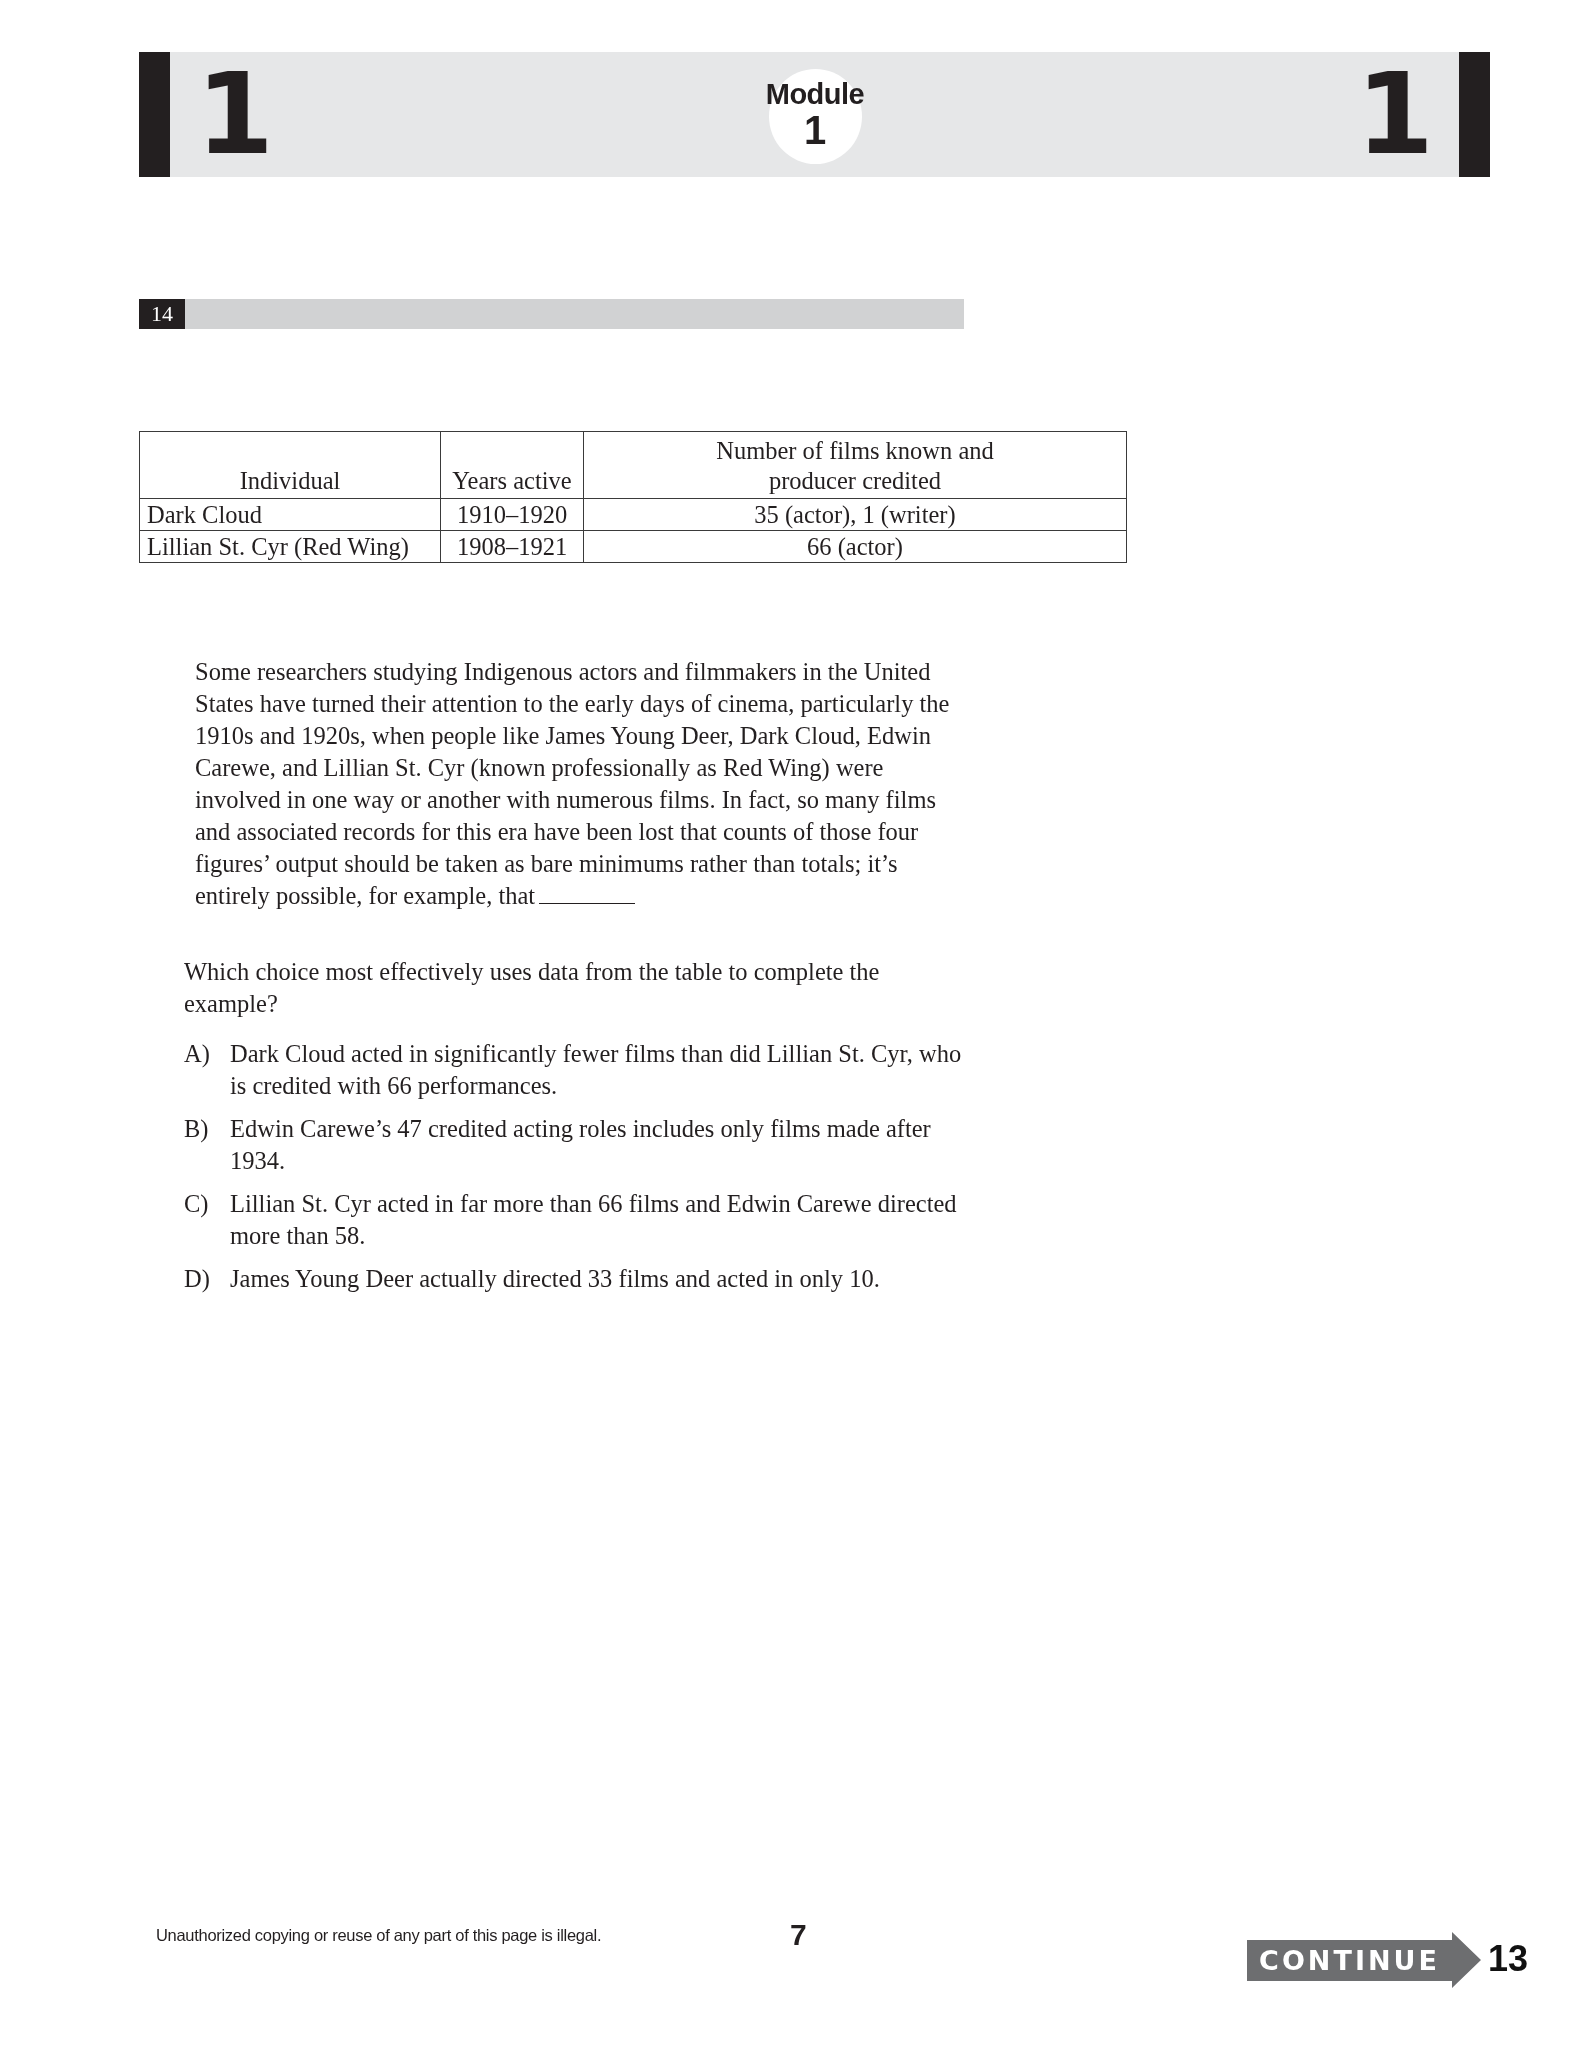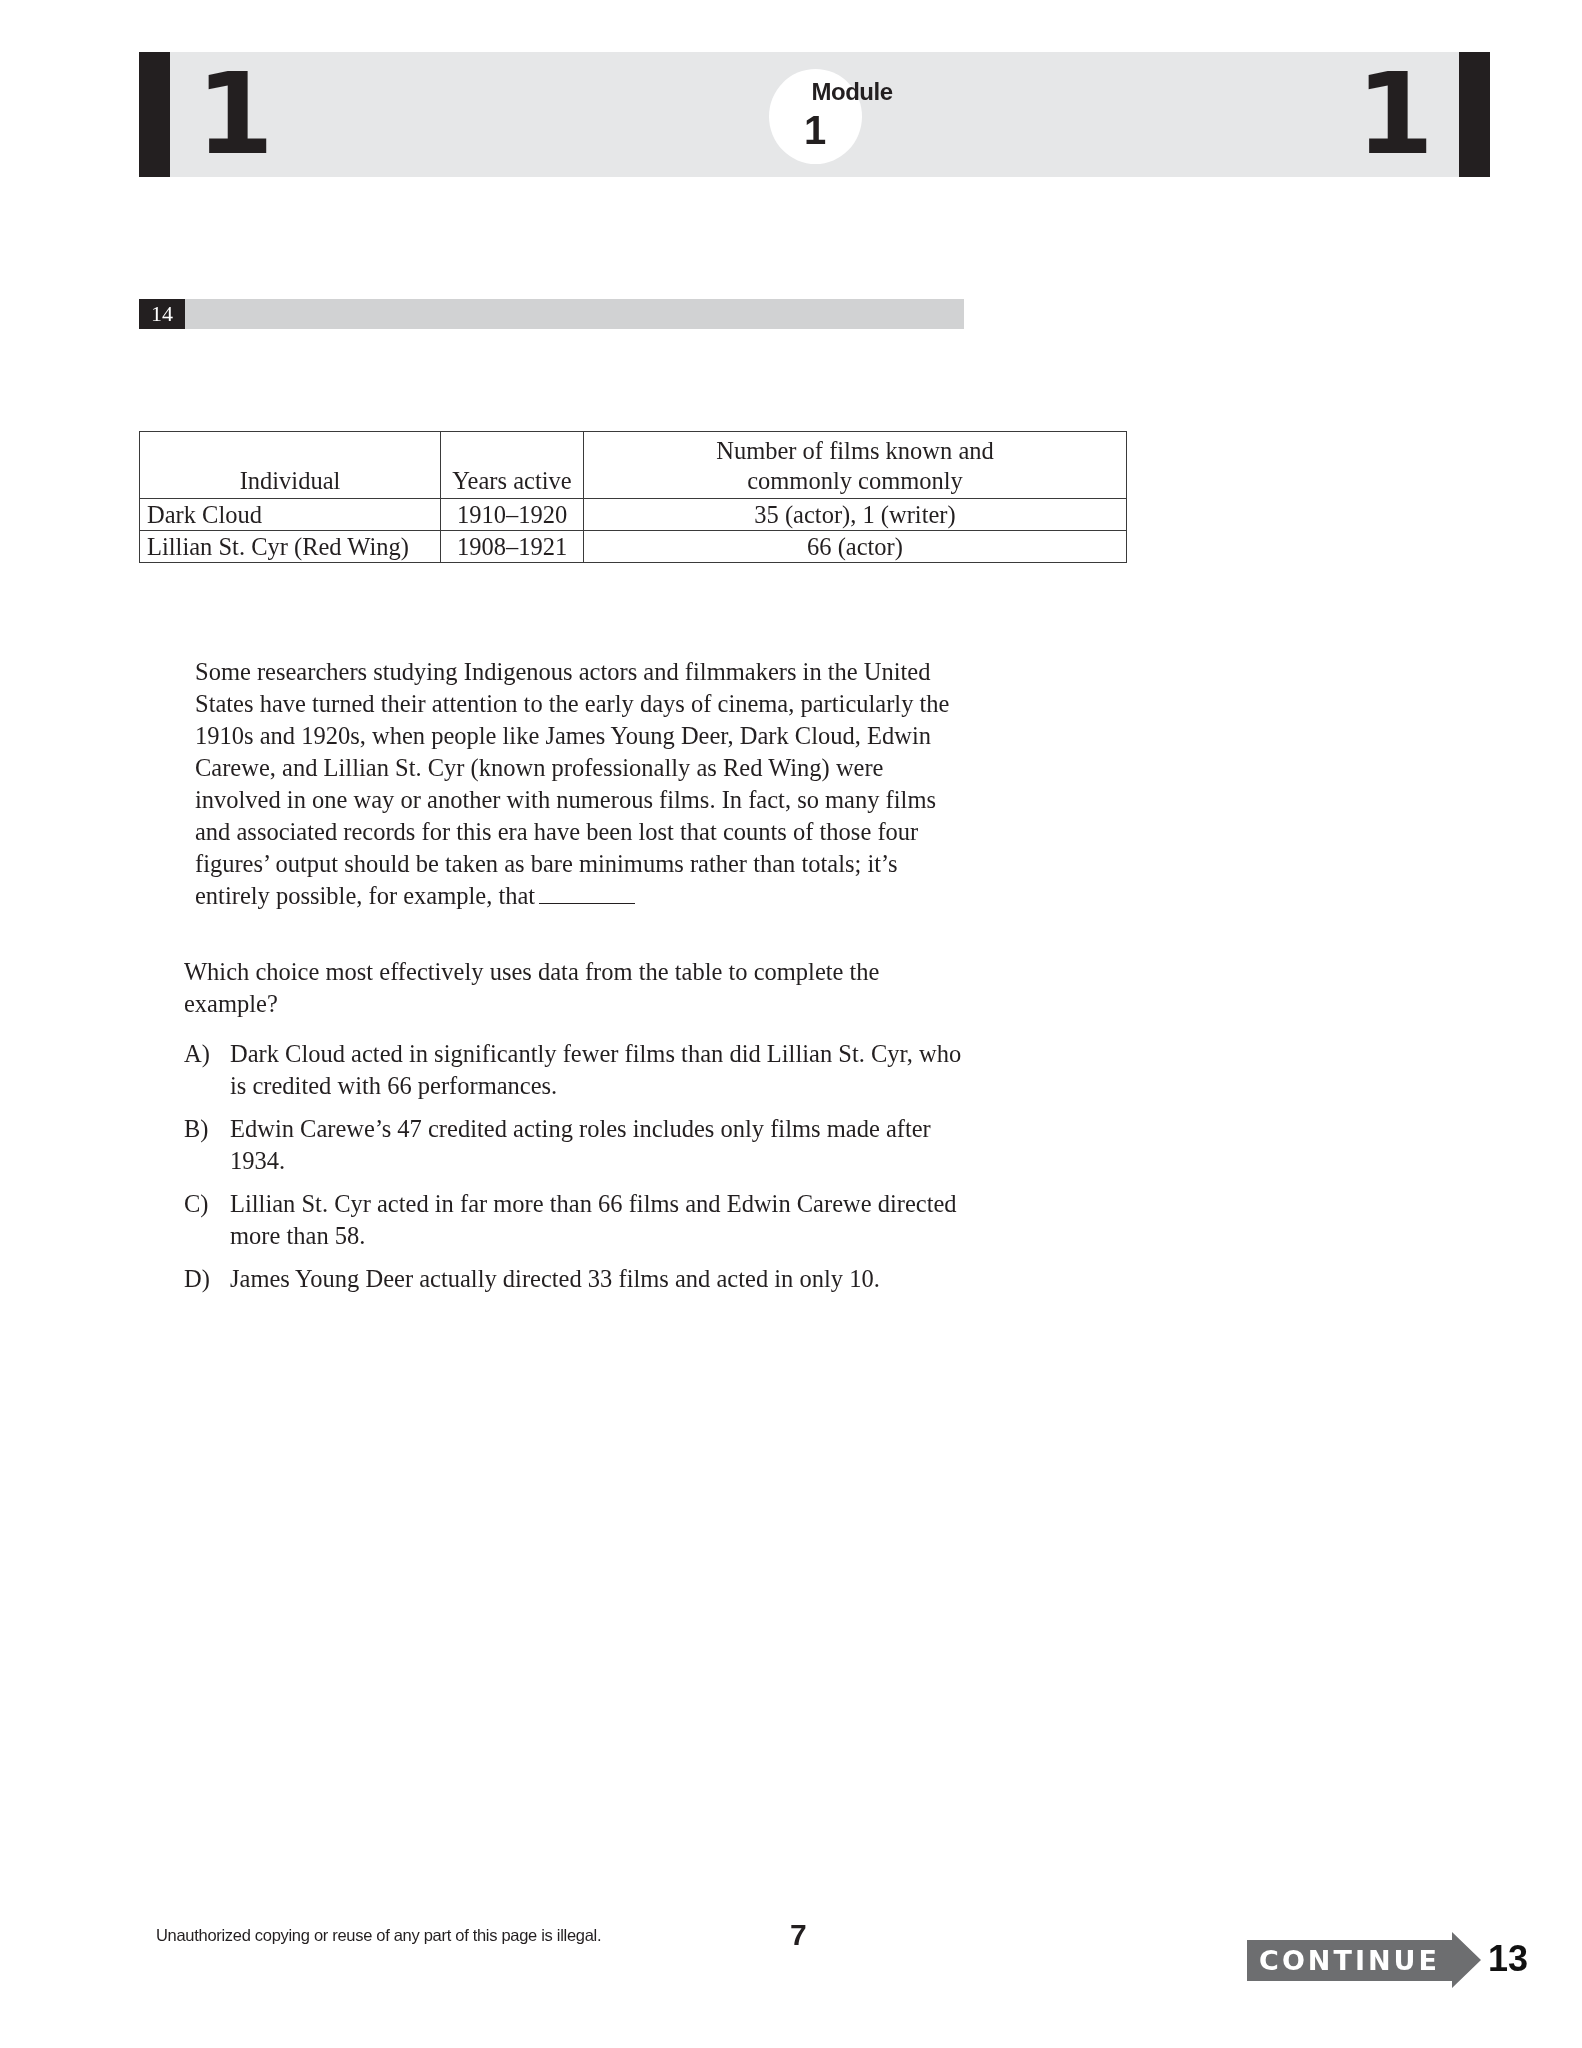--- a/index.html
+++ b/index.html
@@ -7,21 +7,21 @@
   .abs { position: absolute; }
 
   
   .hdr-band { left: 170px; top: 52px; width: 1289px; height: 125px; background: #e6e7e8; }
   .hdr-bar-l { left: 139px; top: 52px; width: 31px; height: 125px; background: #231f20; }
   .hdr-bar-r { left: 1459px; top: 52px; width: 31px; height: 125px; background: #231f20; }
   .hdr-num { font-family: "DejaVu Sans", sans-serif; font-weight: bold; font-size: 112px; line-height: 1; color: #231f20; }
   .hdr-num-l { left: 196px; top: 58px; }
   .hdr-num-r { left: 1356px; top: 58px; }
   .mod-circle { left: 769px; top: 69px; width: 93px; height: 95px; border-radius: 50%; background: #ffffff; }
-  .mod-label { left: 752px; top: 78px; width: 200px; text-align: center; font-family: "Liberation Sans", sans-serif; font-weight: bold; font-size: 24px; letter-spacing: -0.5px; color: #231f20; }
+  .mod-label { left: 715px; top: 78px; width: 200px; text-align: center; font-family: "Liberation Sans", sans-serif; font-weight: bold; font-size: 29px; letter-spacing: -0.5px; color: #231f20; }
   .mod-num { left: 715px; top: 108px; width: 200px; text-align: center; font-family: "Liberation Sans", sans-serif; font-weight: bold; font-size: 40px; color: #231f20; }
 
   
   .q-bar { left: 139px; top: 299px; width: 825px; height: 30px; background: #d1d2d3; }
   .q-num { left: 139px; top: 299px; width: 46px; height: 30px; background: #231f20; color: #ffffff; font-family: "Liberation Serif", serif; font-size: 22px; line-height: 30px; text-align: center; }
 
   .serif { font-family: "Liberation Serif", serif; font-size: 24.5px; color: #231f20; }
 
   .tbl-title { left: 139px; top: 340px; width: 982px; text-align: center; line-height: 32px; }
 
@@ -66,21 +66,21 @@
 <div class="abs serif tbl-title">
 </div>
 
 <table class="data serif">
   <thead>
     <tr>
       <th class="c1">Individual</th>
       <th class="c2">Years active</th>
       <th class="c3">
         <div>Number of films known and</div>
-        <div>commonly commonly</div>
+        <div>producer credited</div>
       </th>
     </tr>
   </thead>
   <tbody>
     <tr>
       <td class="c1">Dark Cloud</td>
       <td class="c2">1910–1920</td>
       <td class="c3">35 (actor), 1 (writer)</td>
     </tr>
     <tr>

